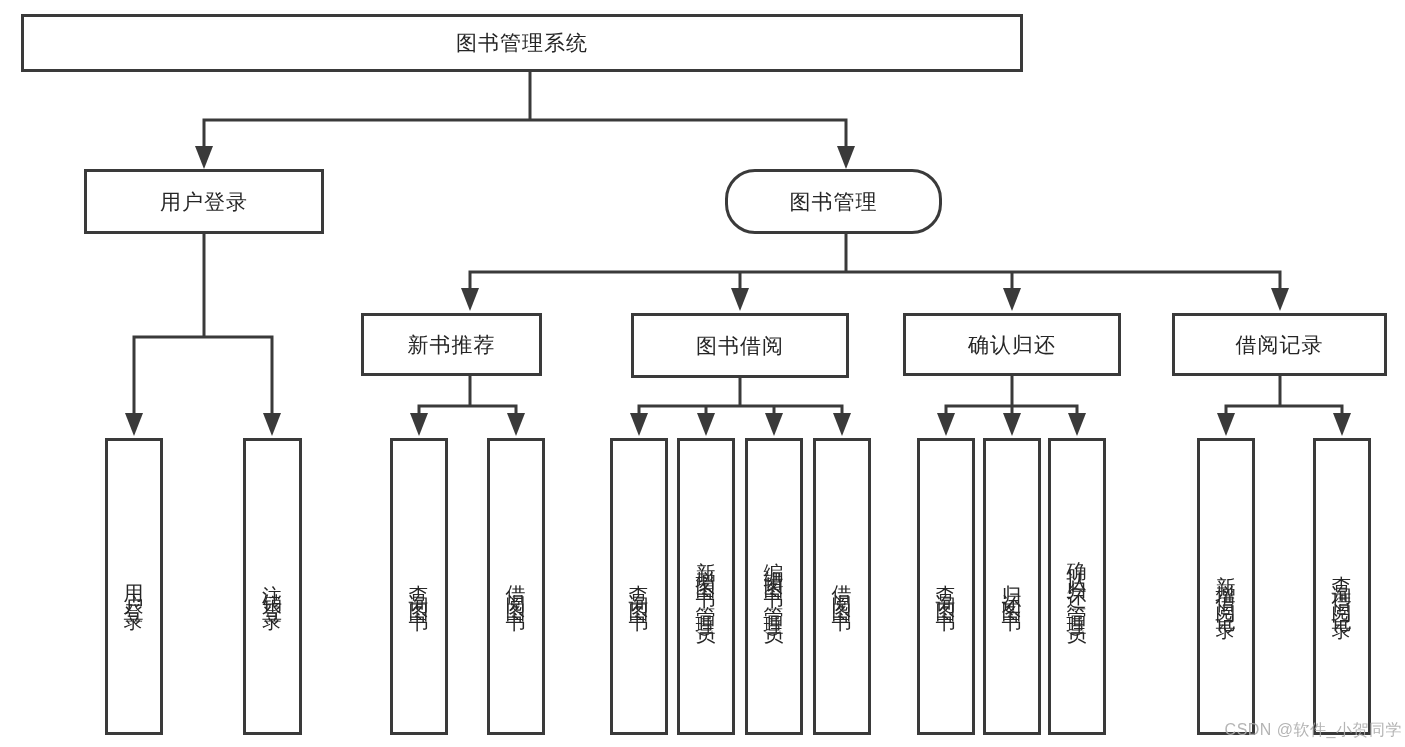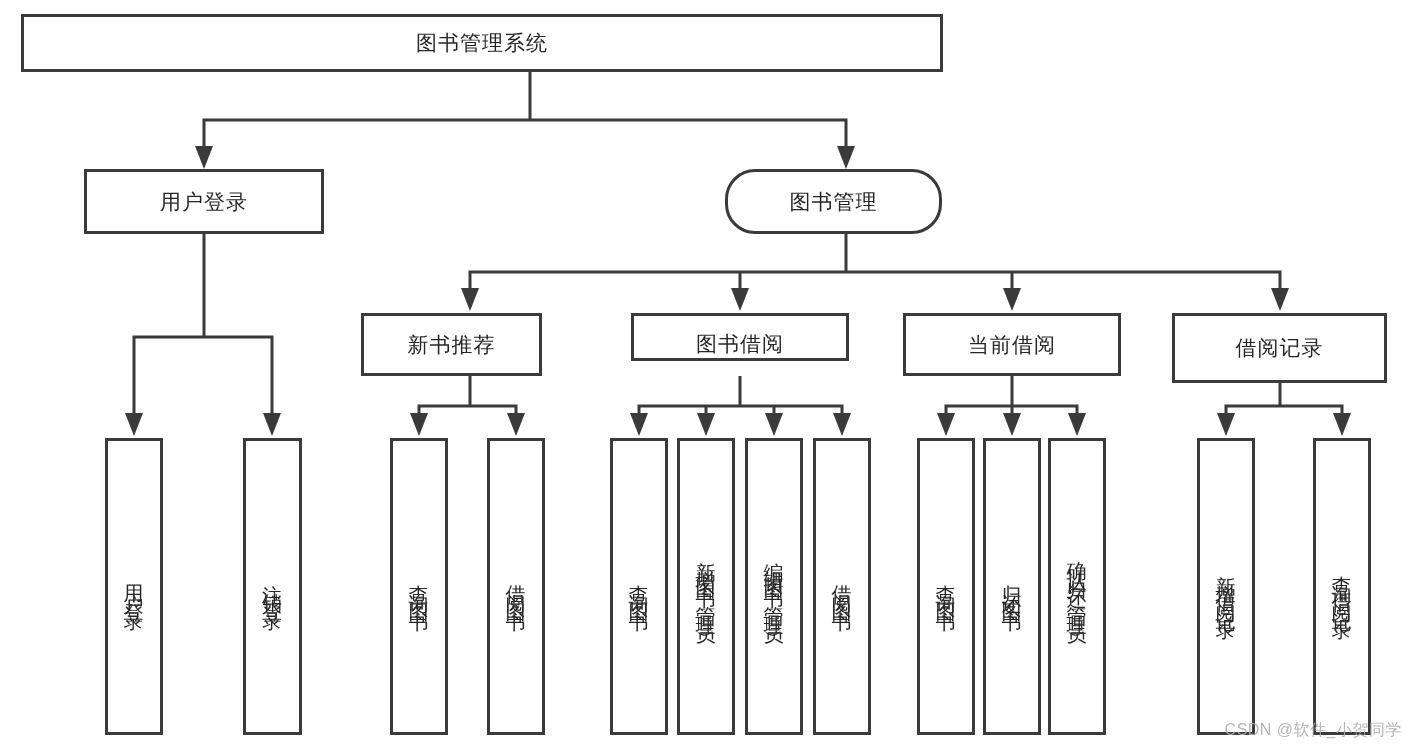--- a/index.html
+++ b/index.html
@@ -75,41 +75,41 @@
       <polygon points="765,413 783,413 774,436"></polygon>
       <polygon points="833,413 851,413 842,436"></polygon>
       <polygon points="937,413 955,413 946,436"></polygon>
       <polygon points="1003,413 1021,413 1012,436"></polygon>
       <polygon points="1068,413 1086,413 1077,436"></polygon>
       <polygon points="1217,413 1235,413 1226,436"></polygon>
       <polygon points="1333,413 1351,413 1342,436"></polygon>
     </g>
   </svg>
 
-  <div class="hbox" style="left:21px;top:14px;width:922px;height:58px;">
+  <div class="hbox" style="left:21px;top:14px;width:1002px;height:58px;">
     <span>图书管理系统</span>
   </div>
 
   <div class="hbox" style="left:84px;top:169px;width:240px;height:65px;">
     <span>用户登录</span>
   </div>
   <div class="hbox" style="left:725px;top:169px;width:217px;height:65px;border-radius:30px;">
     <span>图书管理</span>
   </div>
 
   <div class="hbox" style="left:361px;top:313px;width:181px;height:63px;">
     <span>新书推荐</span>
   </div>
-  <div class="hbox" style="left:631px;top:313px;width:218px;height:48px;align-items:flex-end;">
+  <div class="hbox" style="left:631px;top:313px;width:218px;height:65px;">
     <span>图书借阅</span>
   </div>
   <div class="hbox" style="left:903px;top:313px;width:218px;height:63px;">
-    <span>当前借阅</span>
+    <span>确认归还</span>
   </div>
-  <div class="hbox" style="left:1172px;top:313px;width:215px;height:70px;">
+  <div class="hbox" style="left:1172px;top:313px;width:215px;height:63px;">
     <span>借阅记录</span>
   </div>
 
   <div class="vbox" style="left:105px;top:438px;width:58px;height:297px;">
     <span>用户登录</span>
   </div>
   <div class="vbox" style="left:243px;top:438px;width:59px;height:297px;">
     <span>注销登录</span>
   </div>
 

